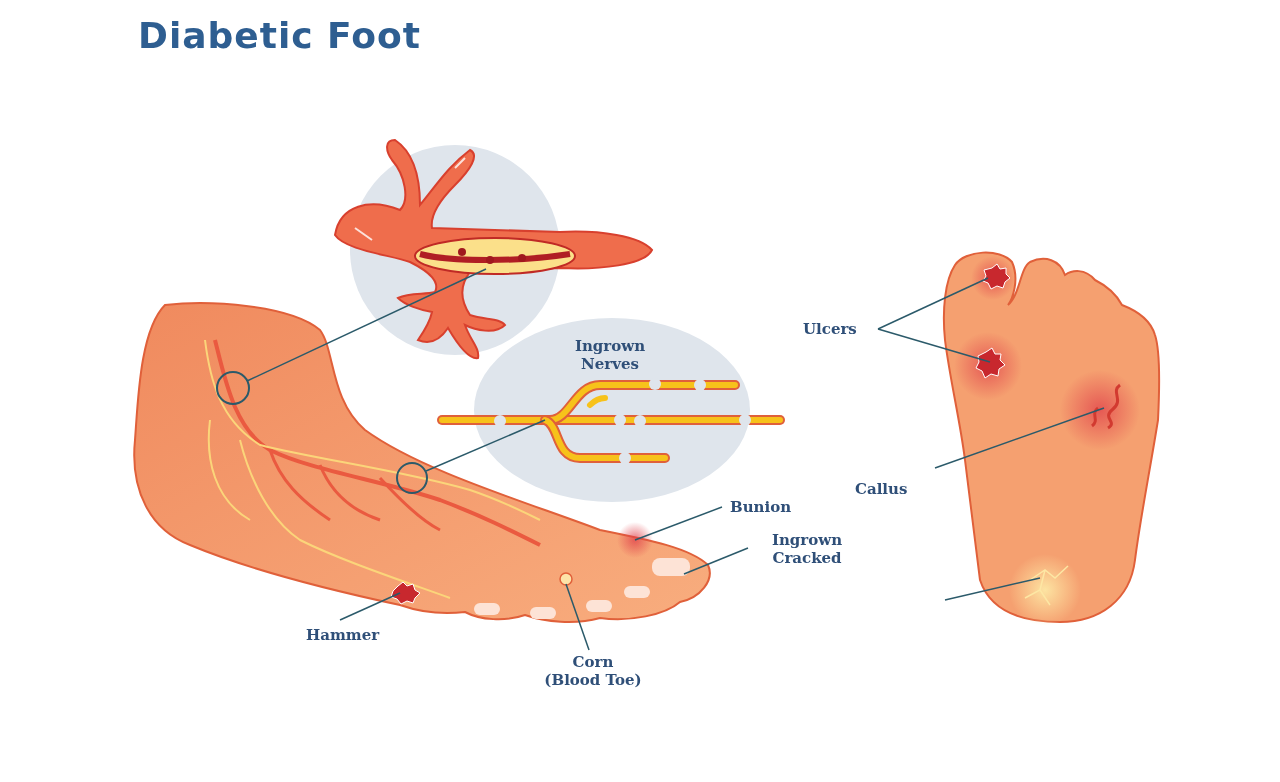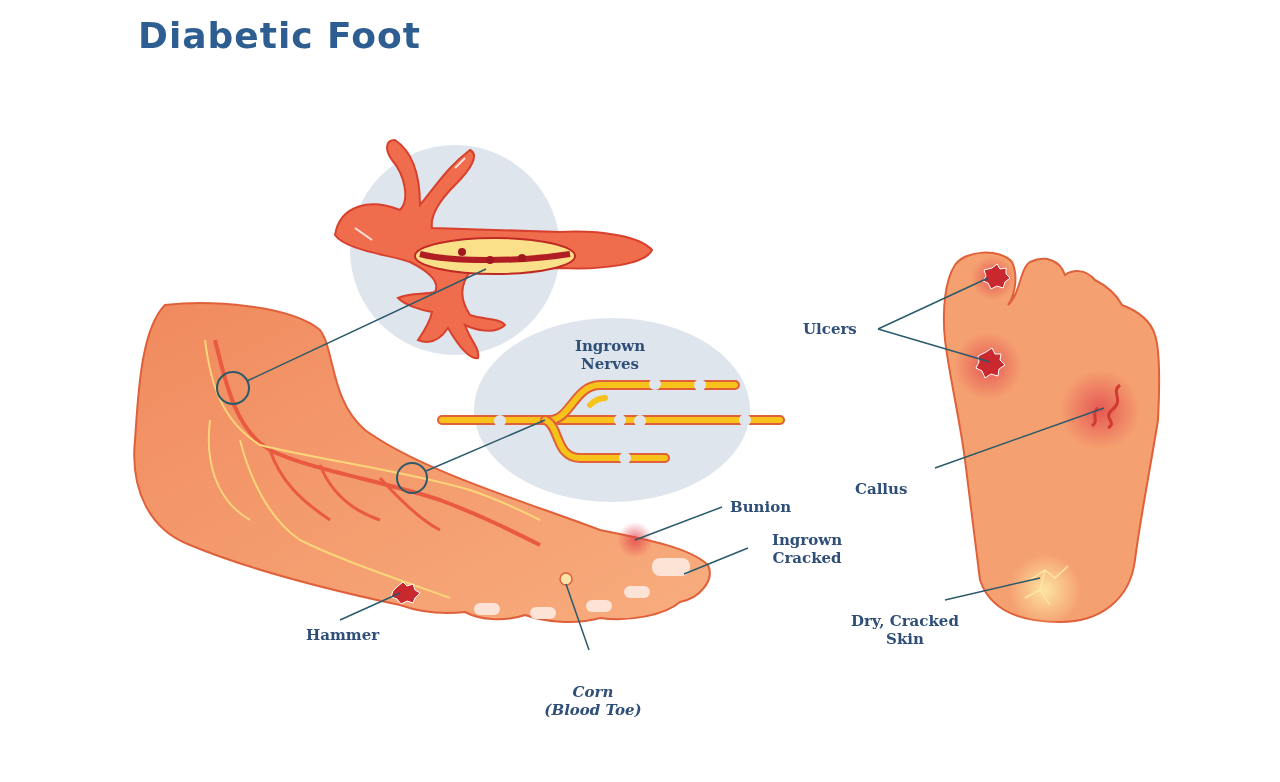--- a/index.html
+++ b/index.html
@@ -144,23 +144,19 @@
   <div class="label" style="left:555px; top:337px; width:110px;">
     <div>Ingrown</div>
     <div>Nerves</div>
   </div>
   <div class="label left" style="left:306px; top:626px;">Hammer</div>
   <div class="label left" style="left:730px; top:498px;">Bunion</div>
   <div class="label" style="left:752px; top:531px; width:110px;">
     <div>Ingrown</div>
     <div>Cracked</div>
   </div>
-  <div class="label" style="left:508px; top:683px; width:170px;font-style:italic;">
+  <div class="label" style="left:508px; top:653px; width:170px;">
     <div>Corn</div>
     <div>(Blood Toe)</div>
   </div>
   <div class="label left" style="left:803px; top:320px;text-align:center;">Ulcers</div>
   <div class="label left" style="left:855px; top:480px;">Callus</div>
-  <div class="label" style="left:830px; top:612px; width:150px;">
-    <div>Dry, Cracked</div>
-    <div>Skin</div>
-  </div>
 </div>
 
 </body></html>

